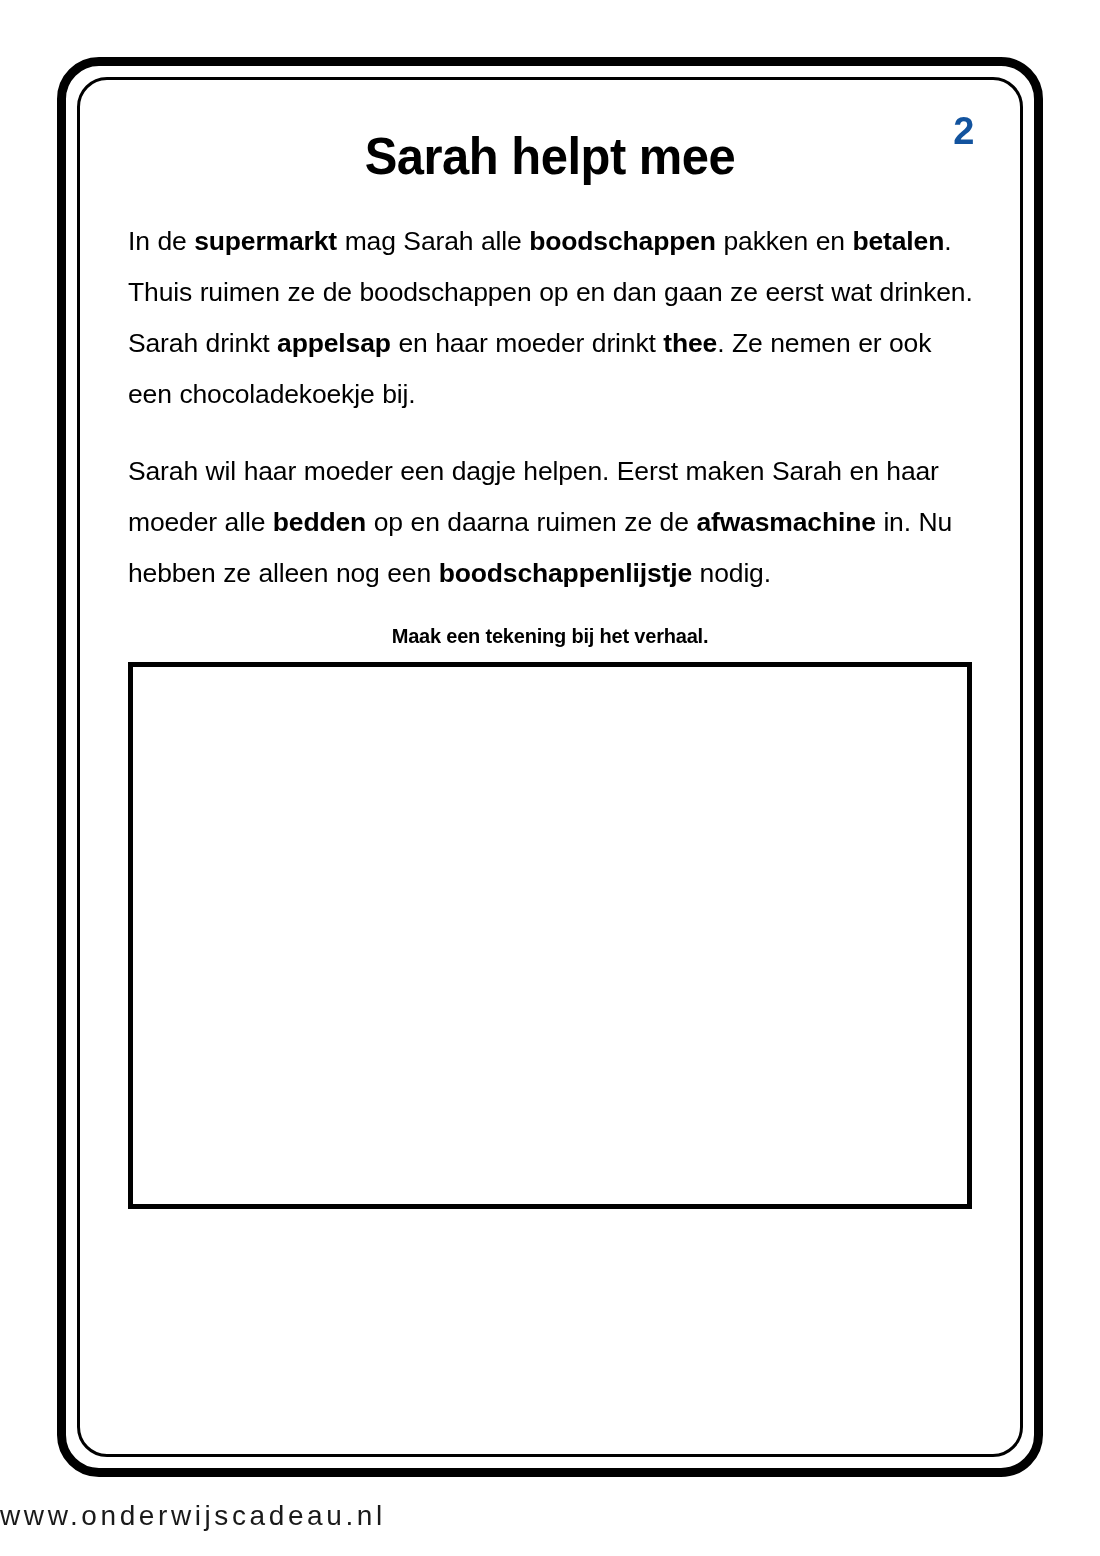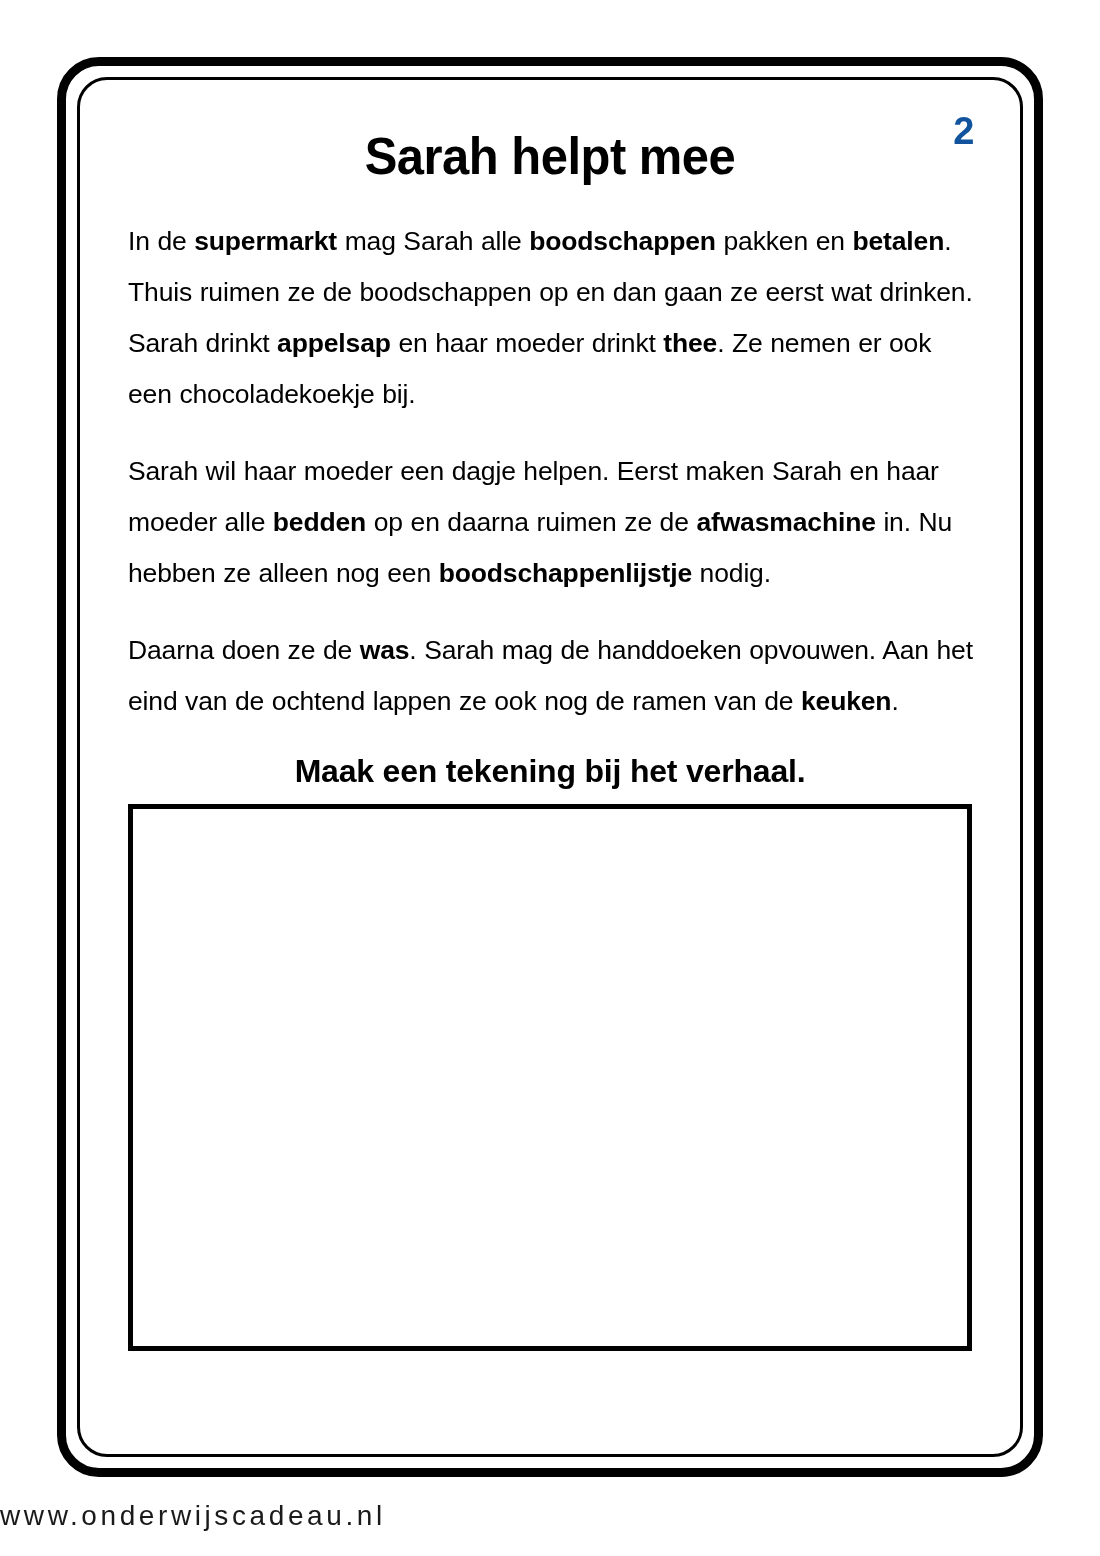--- a/index.html
+++ b/index.html
@@ -93,21 +93,21 @@
     letter-spacing: -0.15px;
     word-spacing: 0.4px;
   }
   .story p b {
     font-weight: bold;
   }
 
   
   .instruction {
     text-align: center;
-    font-size: 32px;
+    font-size: 20px;
     font-weight: bold;
     margin: 6px 0 14px 0;
     letter-spacing: -0.2px;
     font-family: "Liberation Sans", sans-serif;
   }
 
   
   .drawing-box {
     margin: 0 6px 0 6px;
     height: 547px;
@@ -137,21 +137,20 @@
     <div class="content">
 
       <div class="header">
         <div class="page-number">2</div>
         <h1 class="title">Sarah helpt mee</h1>
       </div>
 
       <div class="story">
         <p><span>In de </span><b>supermarkt</b><span> mag Sarah alle </span><b>boodschappen</b><span> pakken en </span><b>betalen</b><span>. Thuis ruimen ze de boodschappen op en dan gaan ze eerst wat drinken. Sarah drinkt </span><b>appelsap</b><span> en haar moeder drinkt </span><b>thee</b><span>. Ze nemen er ook een chocoladekoekje bij.</span></p>
         <p><span>Sarah wil haar moeder een dagje helpen. Eerst maken Sarah en haar moeder alle </span><b>bedden</b><span> op en daarna ruimen ze de </span><b>afwasmachine</b><span> in. Nu hebben ze alleen nog een </span><b>boodschappenlijstje</b><span> nodig.</span></p>
-        <p><span>Daarna doen ze de </span><b>was</b><span>. Sarah mag de handdoeken opvouwen. Aan het eind van de ochtend lappen ze ook nog de ramen van de </span><b>keuken</b><span>.</span></p>
       </div>
 
       <div class="instruction">Maak een tekening bij het verhaal.</div>
 
       <div class="drawing-box"></div>
 
     </div>
   </div>
 </div>
 

